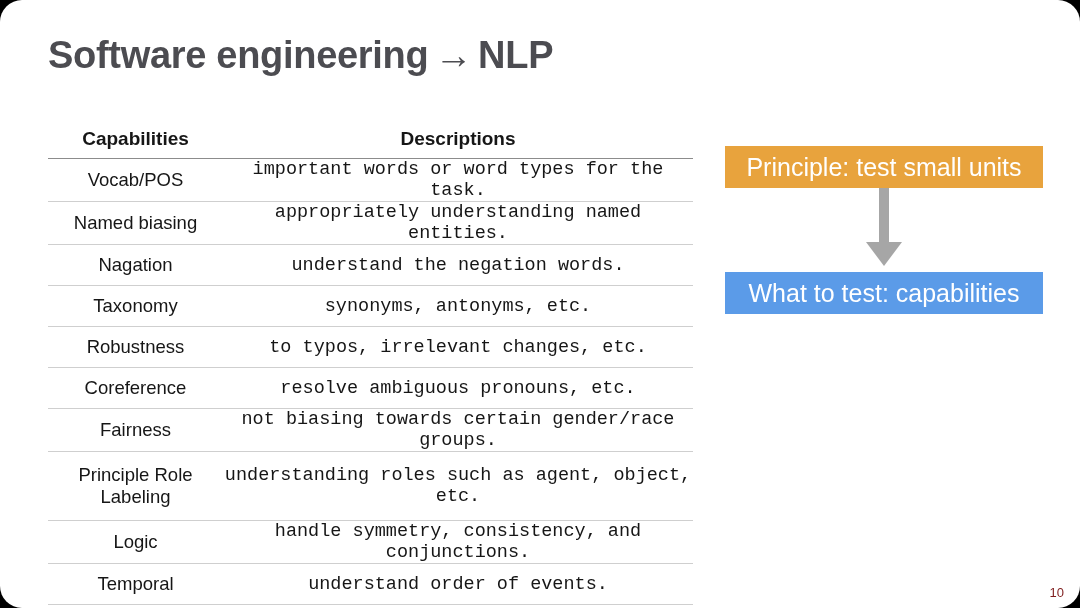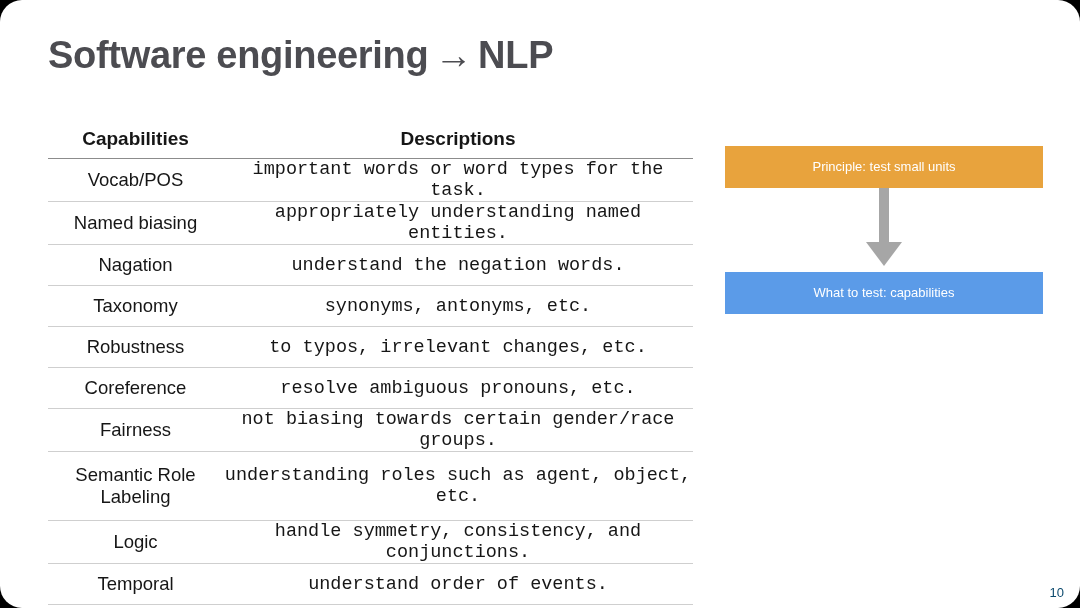--- a/index.html
+++ b/index.html
@@ -98,41 +98,41 @@
     left: 725px;
     top: 146px;
     width: 318px;
   }
   .flow-box {
     width: 318px;
     box-sizing: border-box;
     height: 42px;
     line-height: 42px;
     text-align: center;
-    font-size: 13px;
+    font-size: 25px;
     color: #ffffff;
     white-space: nowrap;
   }
   #principle-box { background: #e8a33d; }
   #what-to-test-box { background: #5b9be8; }
   #what-to-test-box .bold-part { font-weight: normal; }
 
   #flow-arrow {
     width: 318px;
     height: 84px;
     display: block;
   }
 
   
   #page-number {
     position: absolute;
     right: 16px;
     bottom: 8px;
     font-size: 13px;
-    color: #0c4a6e;
+    color: #7f1d1d;
   }
 </style>
 </head>
 <body>
 
 <div id="slide">
 
   <div id="slide-title">
     <span>Software engineering</span><span class="arrow-glyph">→</span><span>NLP</span>
   </div>
@@ -175,21 +175,21 @@
         </tr>
         <tr class="cap-row">
           <td class="cell-cap">Coreference</td>
           <td class="cell-desc">resolve ambiguous pronouns, etc.</td>
         </tr>
         <tr class="cap-row">
           <td class="cell-cap">Fairness</td>
           <td class="cell-desc">not biasing towards certain gender/race groups.</td>
         </tr>
         <tr class="cap-row tall">
-          <td class="cell-cap">Semantic Role Labeling</td>
+          <td class="cell-cap">Principle Role Labeling</td>
           <td class="cell-desc">understanding roles such as agent, object, etc.</td>
         </tr>
         <tr class="cap-row">
           <td class="cell-cap">Logic</td>
           <td class="cell-desc">handle symmetry, consistency, and conjunctions.</td>
         </tr>
         <tr class="cap-row last">
           <td class="cell-cap">Temporal</td>
           <td class="cell-desc">understand order of events.</td>
         </tr>

